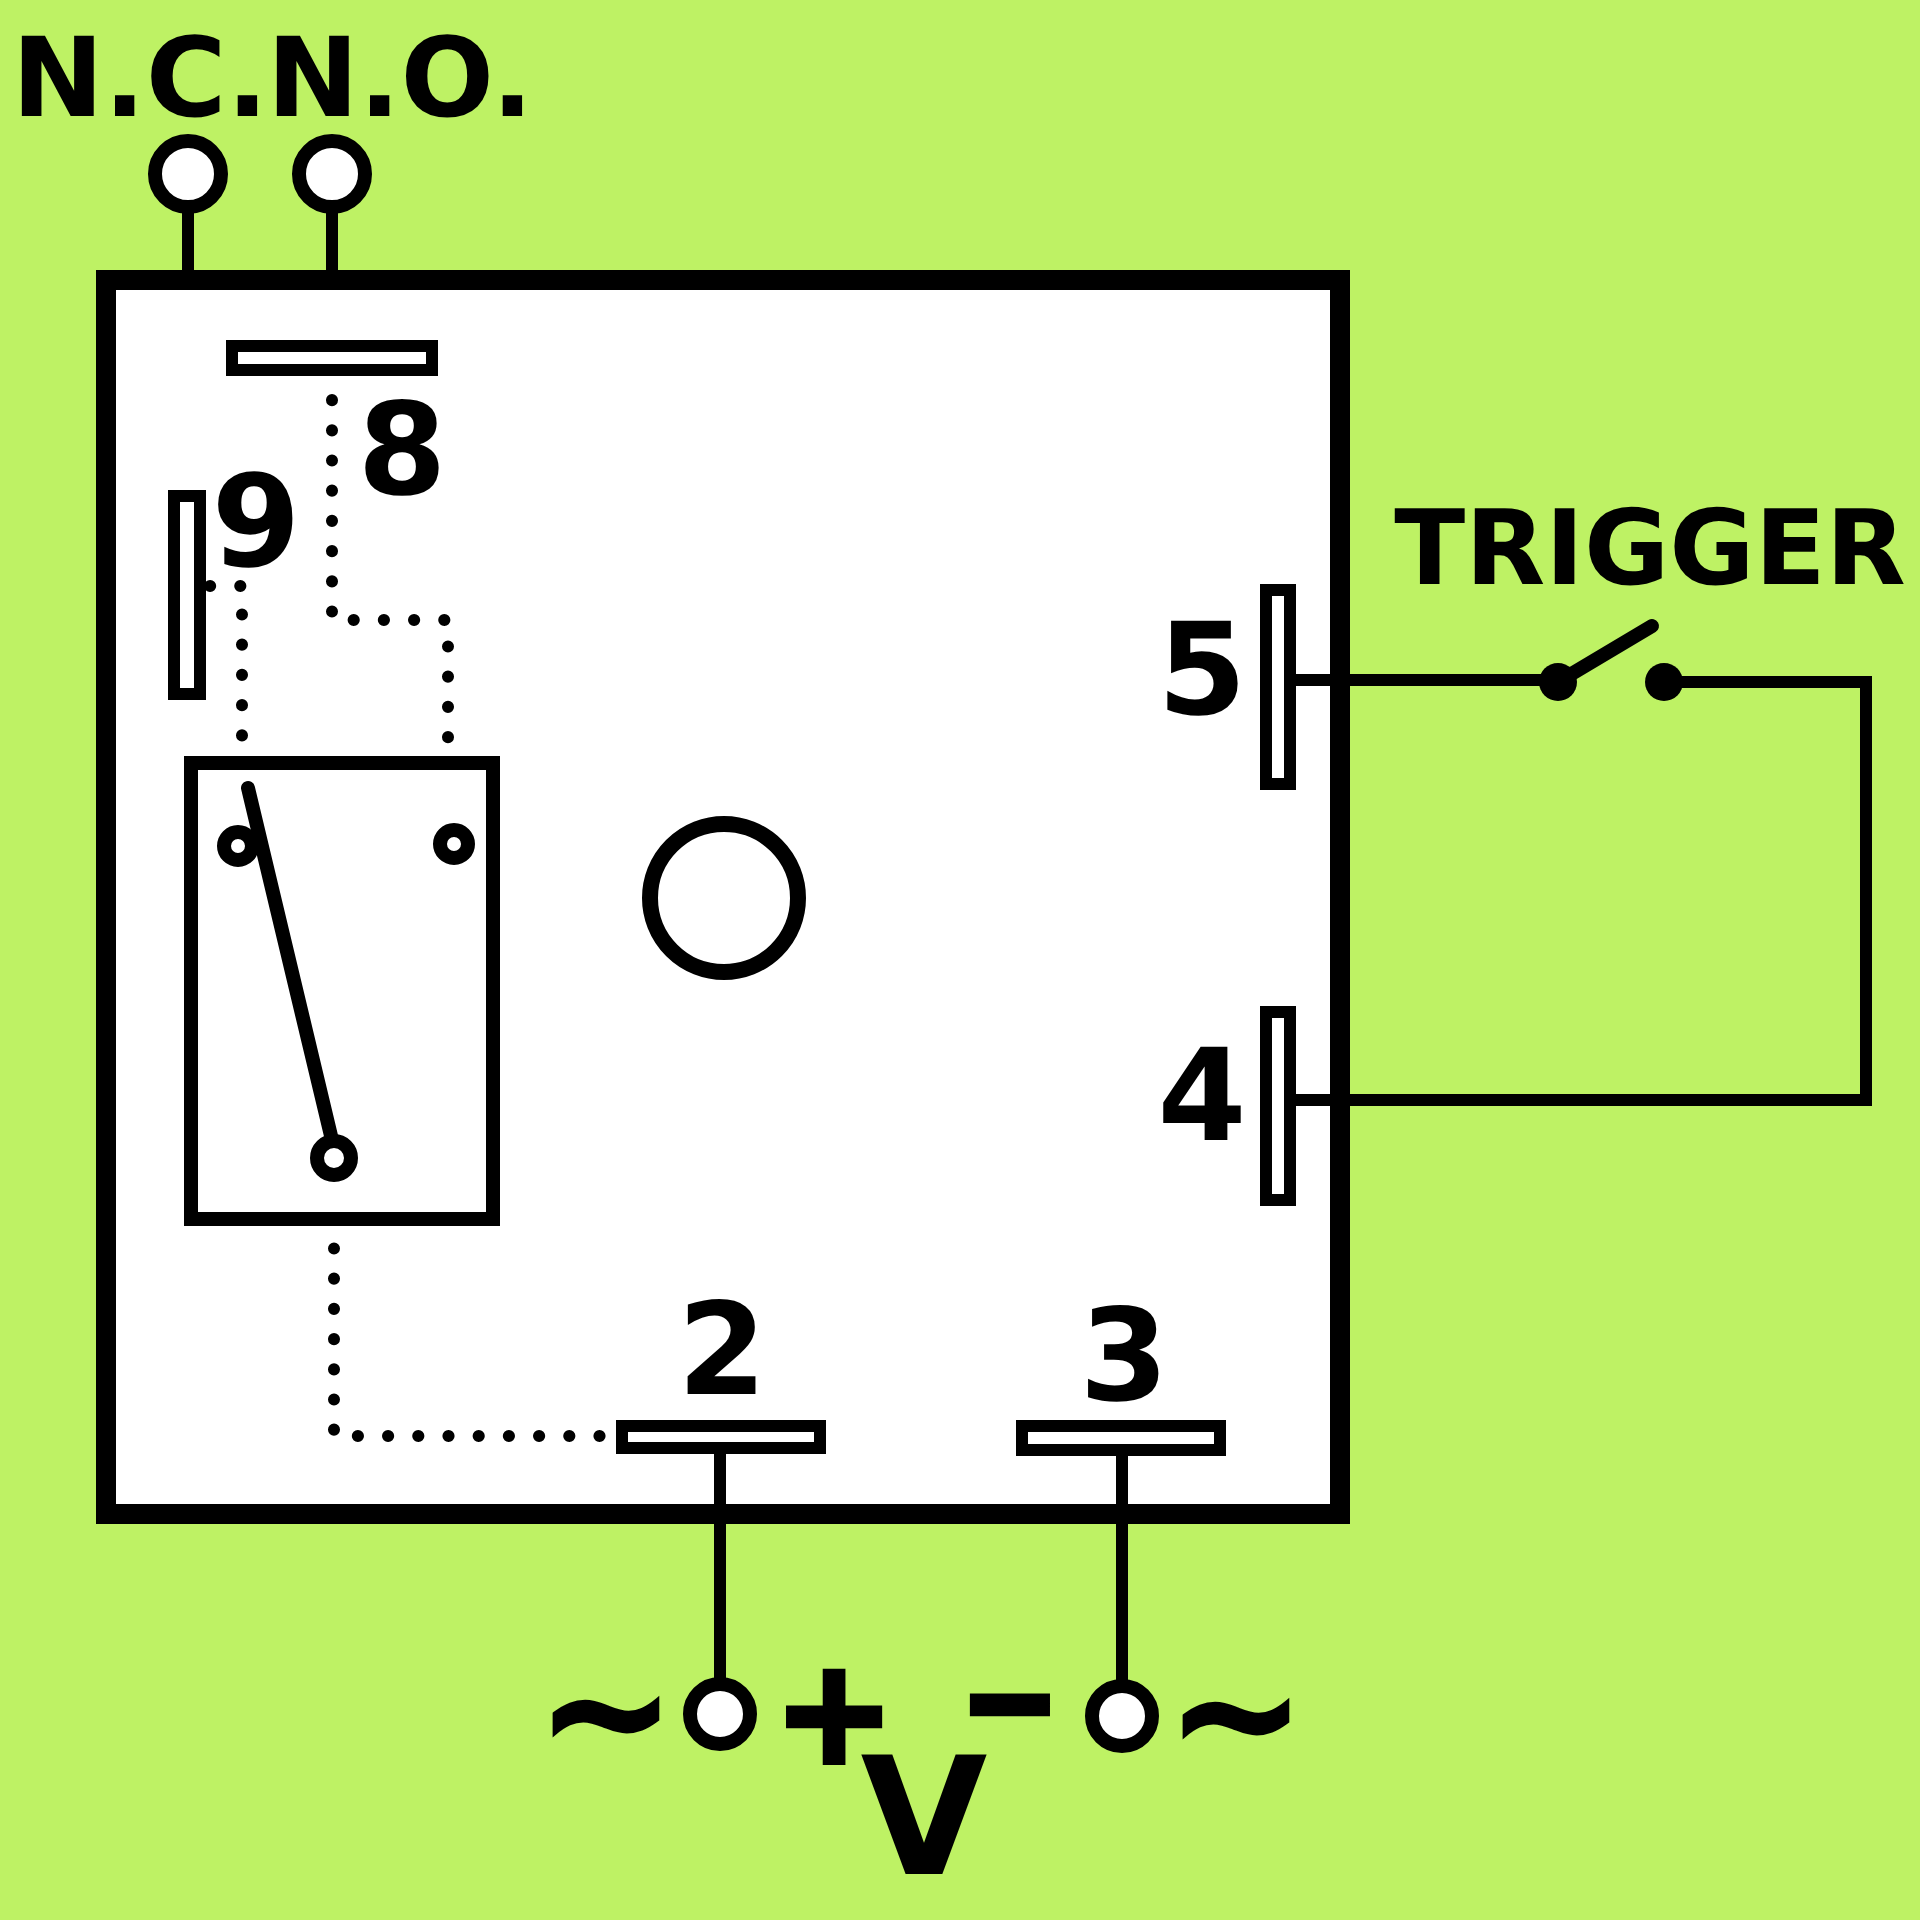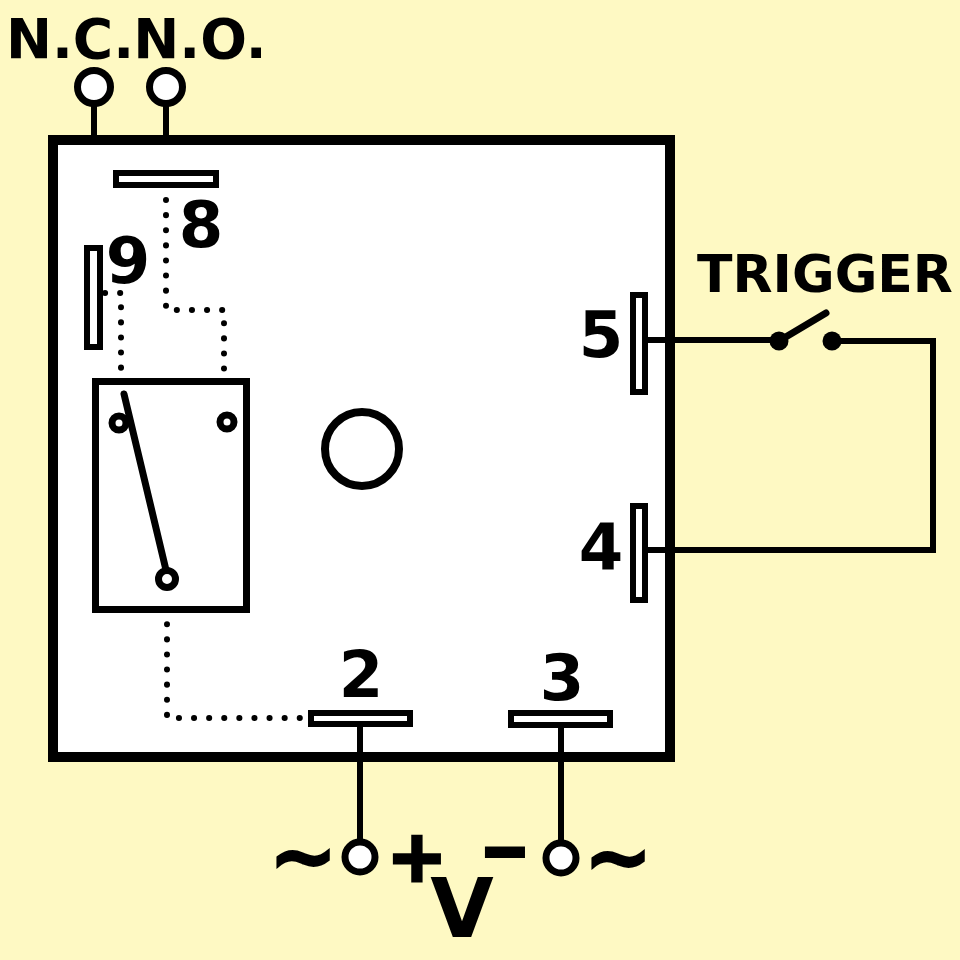--- a/index.html
+++ b/index.html
@@ -4,21 +4,21 @@
 <style>
   html, body {
     margin: 0;
     padding: 0;
     background: #ffffff;
   }
   .stage {
     position: relative;
     width: 960px;
     height: 960px;
-    background: #fef9c3;
+    background: #bef264;
     overflow: hidden;
   }
   svg { display: block; }
   .lbl {
     font-family: "DejaVu Sans", "Liberation Sans", sans-serif;
     font-weight: bold;
     fill: #000000;
     text-anchor: middle;
   }
   .lbl-port   { font-size: 55px; }   

